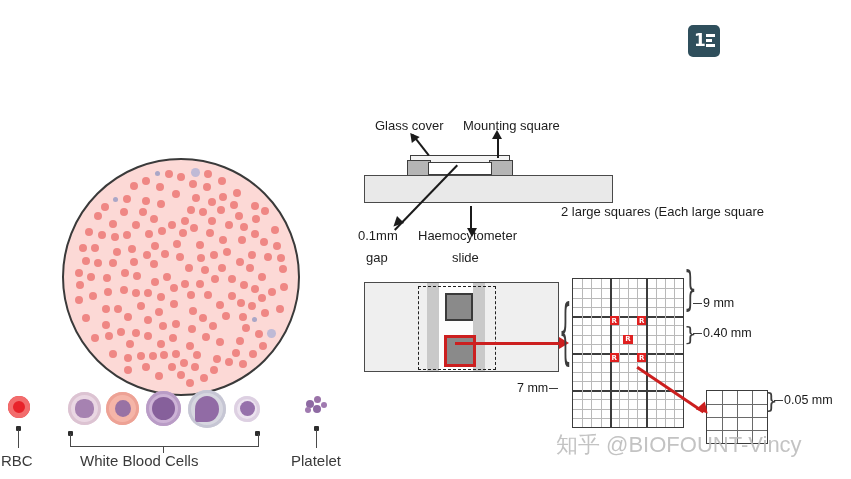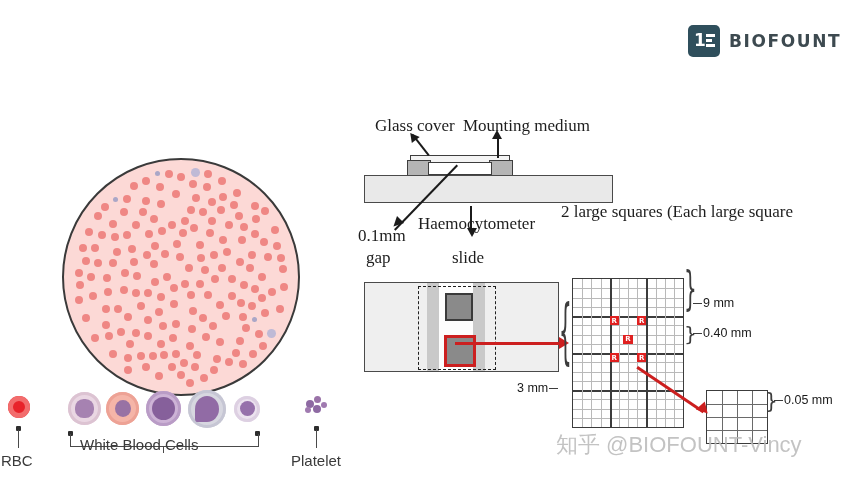--- a/index.html
+++ b/index.html
@@ -62,22 +62,22 @@
   .tickhead{position:absolute;width:5px;height:5px;background:#2e2e2e;border-radius:1px;}
   .bracket{
     position:absolute;border-left:1px solid #4a4a4a;border-right:1px solid #4a4a4a;
     border-bottom:1px solid #4a4a4a;
   }
 
   
   .rpanel{position:absolute;left:350px;top:100px;width:501px;height:379px;}
 
   .dlabel{
-    position:absolute;font-size:17px;color:#1d1d1d;
-    font-family:Liberation Serif, serif;white-space:nowrap;line-height:15px;
+    position:absolute;font-size:13px;color:#1d1d1d;
+    font-family:Liberation Sans, sans-serif;white-space:nowrap;line-height:15px;
   }
   .dlabel.c{text-align:center;}
 
   
   .slide-bar{
     position:absolute;left:14px;top:75px;width:247px;height:26px;
     background:#e9e9e9;border:1.5px solid #4a4a4a;
   }
   .mount{position:absolute;background:#b5b5b5;border:1.4px solid #3d3d3d;}
   .coverglass{
@@ -152,21 +152,20 @@
 <div id="root">
 
   <div class="header">
     <div class="brand">
       <div class="brand-mark">
         <span class="one">1</span>
         <span class="bar b1"></span>
         <span class="bar b2"></span>
         <span class="bar b3"></span>
       </div>
-      <span class="brand-name">BIOFOUNT</span>
     </div>
   </div>
 
   <div class="smear-wrap">
     <div class="smear" id="smear">
         <div class="rbc-dot" style="left: 99.2593px; top: 113.345px;"></div>
         <div class="rbc-dot" style="left: 11.4054px; top: 108.507px;"></div>
         <div class="rbc-dot" style="left: 91.3254px; top: 147.882px;"></div>
         <div class="rbc-dot" style="left: 193.996px; top: 112.509px;"></div>
         <div class="rbc-dot" style="left: 127.526px; top: 34.0887px;"></div>
@@ -357,55 +356,55 @@
     <div class="cell" style="left:75px;top:13px;width:19px;height:19px;background:#9a73a8;opacity:.85;border-radius:45%;"></div>
     <div class="cell" style="left:115px;top:14px;width:16px;height:17px;background:#8e6aa3;opacity:.9;border-radius:50%;"></div>
     <div class="cell" style="left:152px;top:11px;width:23px;height:23px;background:#7e5795;opacity:.9;"></div>
     <div class="cell" style="left:195px;top:10px;width:24px;height:26px;background:#8a5f9f;opacity:.9;border-radius:50% 50% 50% 12%;"></div>
     <div class="cell" style="left:240px;top:15px;width:15px;height:15px;background:#8d64a3;opacity:.9;"></div>
 
     <div class="tickhead" style="left:68px;top:45px;"></div>
     <div class="tickhead" style="left:255px;top:45px;"></div>
     <div class="bracket" style="left:70px;top:48px;width:187px;height:12px;"></div>
     <div class="tick" style="left:163px;top:60px;height:7px;"></div>
-    <div class="lg-label" style="left:80px;top:50px;">White Blood Cells</div>
+    <div class="lg-label" style="left:80px;top:66px;">White Blood Cells</div>
 
     <div class="cell" style="left:306px;top:14px;width:8px;height:8px;background:#8e6aa3;"></div>
     <div class="cell" style="left:314px;top:10px;width:7px;height:7px;background:#9a73a8;"></div>
     <div class="cell" style="left:313px;top:19px;width:8px;height:8px;background:#8e6aa3;"></div>
     <div class="cell" style="left:321px;top:16px;width:6px;height:6px;background:#a07ab0;"></div>
     <div class="cell" style="left:305px;top:21px;width:6px;height:6px;background:#a07ab0;"></div>
     <div class="tickhead" style="left:314px;top:40px;"></div>
     <div class="tick" style="left:316px;top:44px;height:18px;"></div>
     <div class="lg-label" style="left:291px;top:66px;">Platelet</div>
   </div>
 
   <div class="rpanel">
 
     <div class="dlabel" style="left:25px;top:18px;">Glass cover</div>
-    <div class="dlabel" style="left:113px;top:18px;">Mounting medium</div>
+    <div class="dlabel" style="left:113px;top:18px;">Mounting square</div>
 
     <div class="coverglass"></div>
     <div class="mount" style="left:57px;top:60px;width:22px;height:14px;"></div>
     <div class="mount" style="left:139px;top:60px;width:22px;height:14px;"></div>
     <div class="chamberbox"></div>
     <div class="slide-bar"></div>
 
     <div class="arrowline" style="left:78px;top:56px;width:26px;transform:rotate(-128deg);"></div>
     <div class="ahead" style="left:58px;top:32px;border-left:5px solid transparent;border-right:5px solid transparent;border-bottom:9px solid #1b1b1b;transform:rotate(-38deg);"></div>
     <div class="arrowline" style="left:147px;top:58px;width:22px;transform:rotate(-90deg);"></div>
     <div class="ahead" style="left:142px;top:30px;border-left:5px solid transparent;border-right:5px solid transparent;border-bottom:9px solid #1b1b1b;"></div>
     <div class="arrowline" style="left:108px;top:66px;width:90px;transform:rotate(134deg);"></div>
     <div class="ahead" style="left:42px;top:118px;border-left:5px solid transparent;border-right:5px solid transparent;border-bottom:10px solid #1b1b1b;transform:rotate(-135deg);"></div>
     <div class="dlabel c" style="left:8px;top:128px;">0.1mm</div>
     <div class="dlabel c" style="left:16px;top:150px;">gap</div>
 
     <div class="arrowline" style="left:122px;top:106px;width:24px;transform:rotate(90deg);"></div>
     <div class="ahead" style="left:117px;top:128px;border-left:5px solid transparent;border-right:5px solid transparent;border-top:9px solid #1b1b1b;"></div>
-    <div class="dlabel c" style="left:68px;top:116px;">Haemocytometer</div>
+    <div class="dlabel c" style="left:68px;top:128px;">Haemocytometer</div>
     <div class="dlabel c" style="left:102px;top:150px;">slide</div>
 
     <div class="dlabel" style="left:211px;top:104px;">2 large squares (Each large square</div>
 
     <div class="tv">
       <div class="tv-mid"></div>
       <div class="tv-white"></div>
       <div class="tv-dash"></div>
       <div class="tv-grid1"></div>
       <div class="tv-grid2"></div>
@@ -451,21 +450,21 @@
     <div class="brace" style="left:334px;top:176px;transform:scaleY(2.3);">}</div>
     <div class="dash" style="left:343px;top:203px;"></div>
     <div class="dim" style="left:353px;top:196px;">9 mm</div>
 
     <div class="brace" style="left:334px;top:222px;transform:scaleY(1.0);">}</div>
     <div class="dash" style="left:343px;top:233px;"></div>
     <div class="dim" style="left:353px;top:226px;">0.40 mm</div>
 
     <div class="brace" style="left:209px;top:218px;transform:scaleY(3.6);">{</div>
     <div class="dash" style="left:199px;top:288px;"></div>
-    <div class="dim" style="left:167px;top:281px;">3 mm</div>
+    <div class="dim" style="left:167px;top:281px;">7 mm</div>
 
     <div class="smGrid" id="smGrid">
         <div class="gl h" style="top: 13px; background: rgb(106, 106, 106);"></div>
         <div class="gl v" style="left: 15px; background: rgb(106, 106, 106);"></div>
         <div class="gl h" style="top: 26px; background: rgb(106, 106, 106);"></div>
         <div class="gl v" style="left: 30px; background: rgb(106, 106, 106);"></div>
         <div class="gl h" style="top: 39px; background: rgb(106, 106, 106);"></div>
         <div class="gl v" style="left: 45px; background: rgb(106, 106, 106);"></div>
       </div>
     <div class="brace" style="left:415px;top:288px;transform:scaleY(1.1);">}</div>

